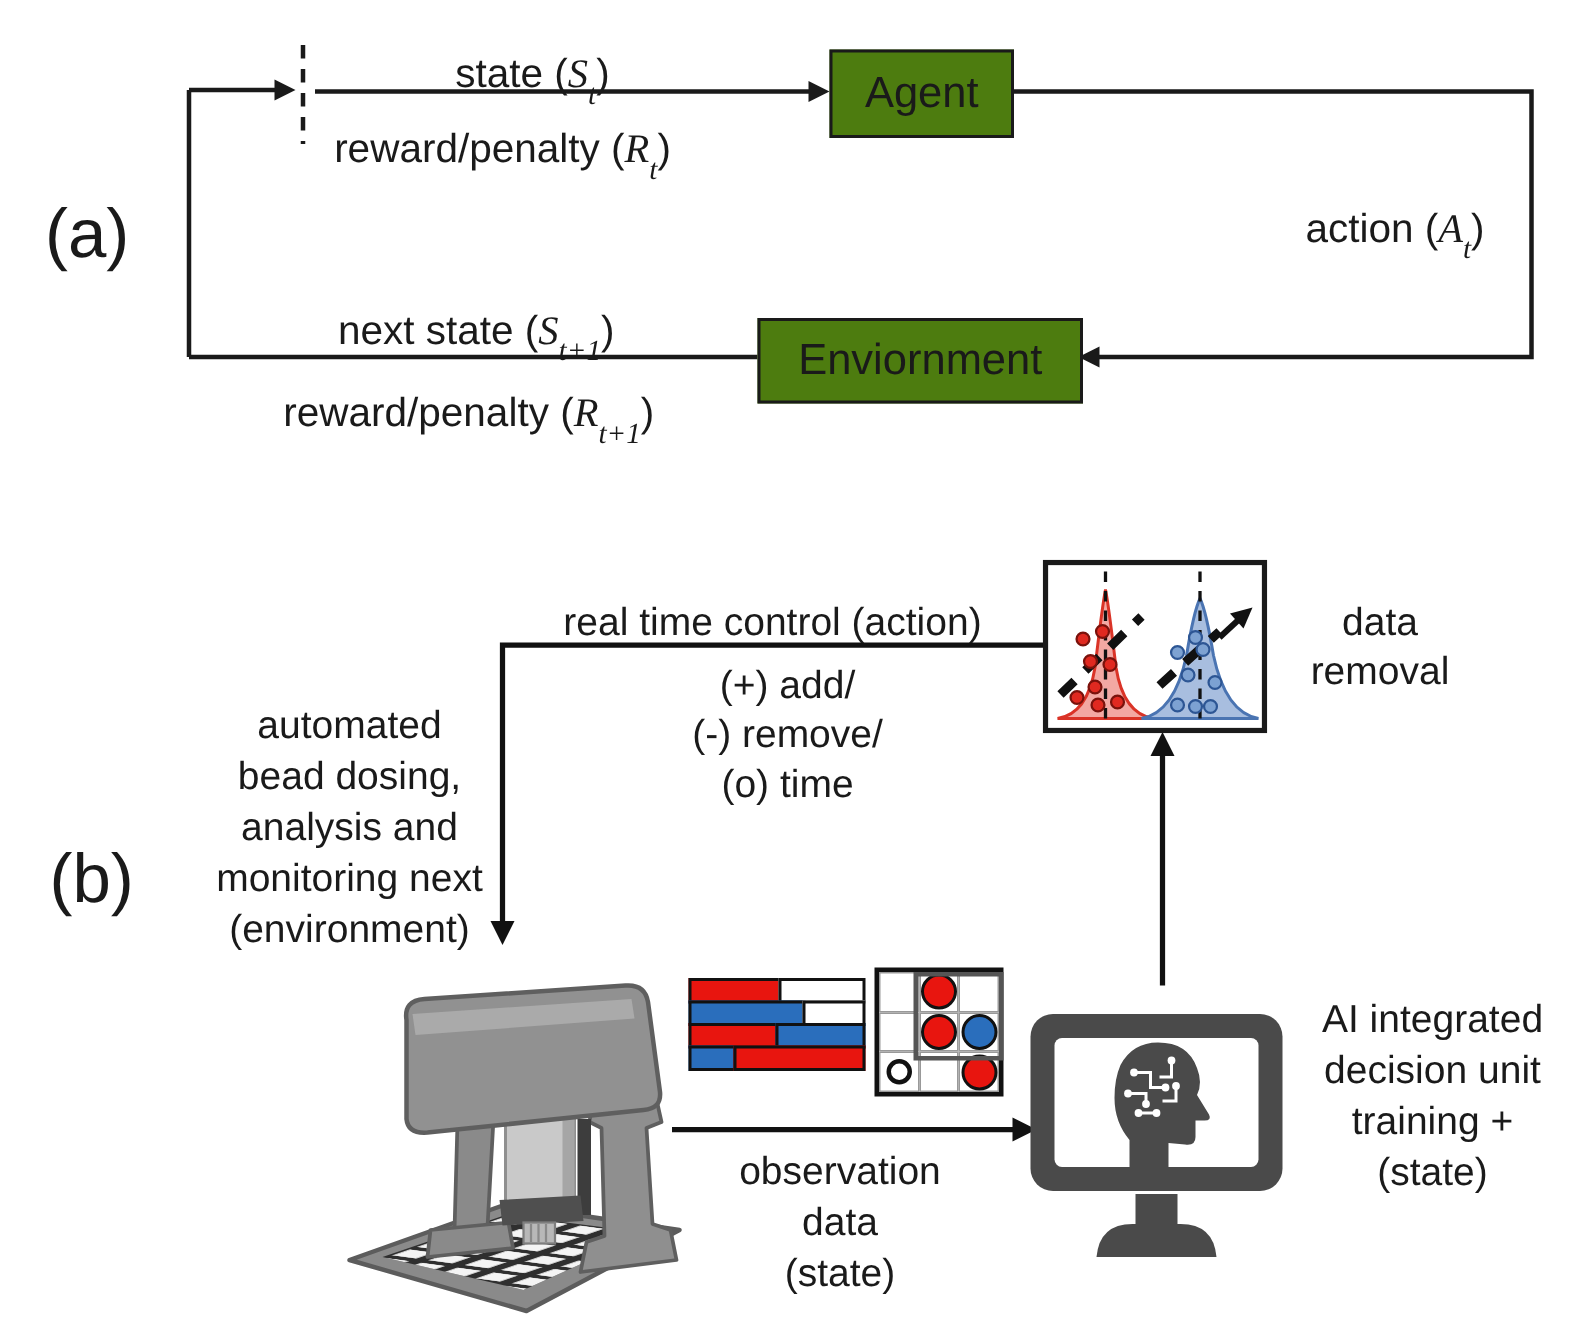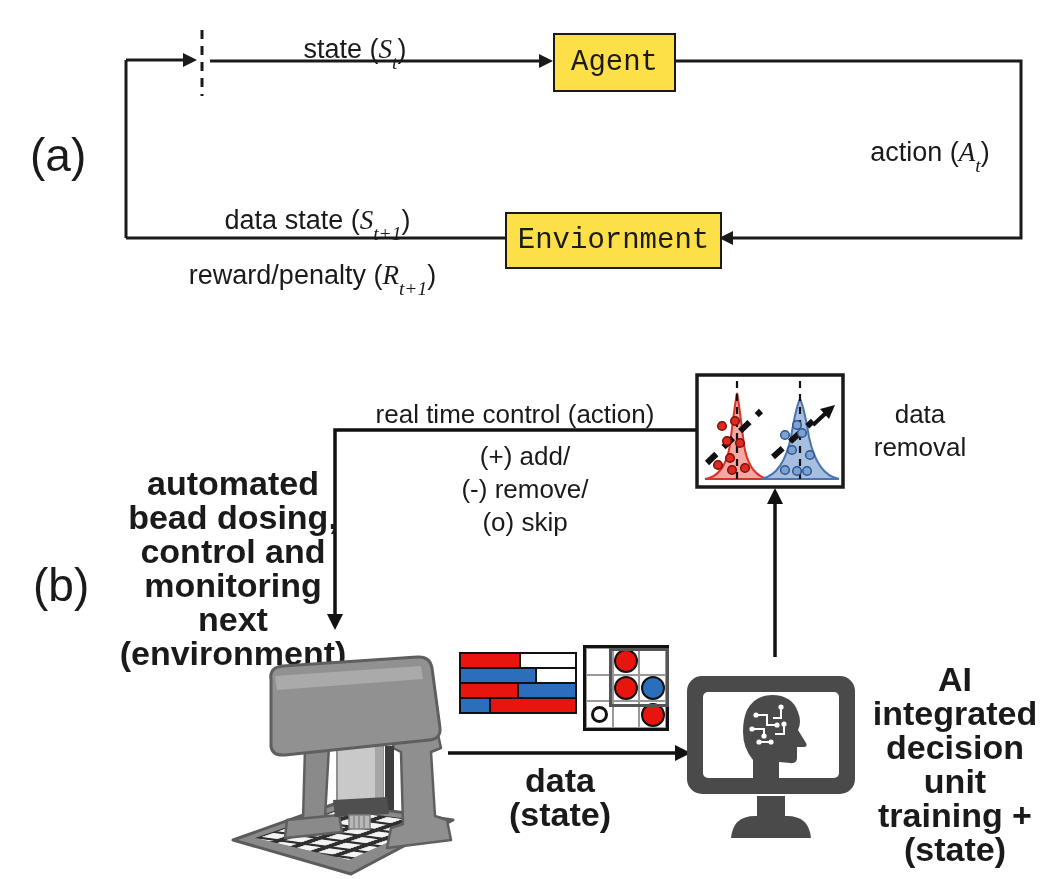--- a/index.html
+++ b/index.html
@@ -7,28 +7,27 @@
     position:relative;width:1054px;height:879px;background:#fff;
     font-family:"Liberation Sans",sans-serif;color:#1a1a1a;overflow:hidden;
   }
   .abs{position:absolute;}
   .lbl{white-space:nowrap;margin-top:12px;}
   .ctr{text-align:center;}
   .math{font-family:"Liberation Serif",serif;font-style:italic;}
   sub.math{font-size:72%;position:relative;top:0.22em;line-height:0;}
   .panel-label{font-size:46px;font-weight:400;}
   .node-box{
-    position:absolute;border:2.5px solid #1a1a1a;background:#fde047;
+    position:absolute;border:2.5px solid #1a1a1a;background:#4d7c0f;
     display:flex;align-items:center;justify-content:center;
     font-size:29px;
-    font-family:Liberation Mono, monospace;
   }
   .edge-label{font-size:27px;}
   .b-text{font-size:26px;line-height:33px;}
-  .b-text-tall{font-size:34px;line-height:34px;font-weight:bold;}
+  .b-text-tall{font-size:26px;line-height:34px;}
   svg{display:block;}
   
   #bead-bars{left:459px;top:652px;width:120px;}
   .bar-row{display:flex;height:17px;margin-top:-2px;}
   .bar-row:first-child{margin-top:0;}
   .bar-seg{box-sizing:border-box;border:2px solid #111;height:100%;margin-left:-2px;}
   .bar-seg:first-child{margin-left:0;}
   
   #well-grid{left:583px;top:645px;width:86px;height:86px;border:3px solid #111;background:#fff;box-sizing:border-box;}
   #well-grid .grid-inner{display:grid;grid-template-columns:repeat(3,1fr);grid-template-rows:repeat(3,1fr);width:100%;height:100%;}
@@ -63,25 +62,28 @@
   <div class="node-box" style="left:553px;top:33px;width:119px;height:55px;">
     <span>Agent</span>
   </div>
   <div class="node-box" style="left:505px;top:212px;width:213px;height:53px;">
     <span>Enviornment</span>
   </div>
 
   <div class="abs edge-label lbl ctr" style="left:230px;top:22px;width:250px;">
     <span>state (</span><span class="math">S</span><sub class="math">t</sub><span>)</span>
   </div>
+  <div class="abs edge-label lbl ctr" style="left:210px;top:72px;width:250px;">
+    <span>reward/penalty (</span><span class="math">R</span><sub class="math">t</sub><span>)</span>
+  </div>
   <div class="abs edge-label lbl ctr" style="left:850px;top:125px;width:160px;">
     <span>action (</span><span class="math">A</span><sub class="math">t</sub><span>)</span>
   </div>
   <div class="abs edge-label lbl ctr" style="left:195px;top:193px;width:245px;">
-    <span>data state (</span><span class="math">S</span><sub class="math">t+1</sub><span>)</span>
+    <span>next state (</span><span class="math">S</span><sub class="math">t+1</sub><span>)</span>
   </div>
   <div class="abs edge-label lbl ctr" style="left:185px;top:248px;width:255px;">
     <span>reward/penalty (</span><span class="math">R</span><sub class="math">t+1</sub><span>)</span>
   </div>
 
   <div class="abs panel-label" style="left:33px;top:558px;">(b)</div>
 
   <svg class="abs" style="left:0;top:360px;" width="1054" height="519">
     <g stroke="#111" stroke-width="3.5" fill="none">
       <path d="M697,70 H335 V258"></path>
@@ -93,32 +95,33 @@
       <polygon points="775,128 767,144 783,144"></polygon>
       <polygon points="691,393 675,385 675,401"></polygon>
     </g>
   </svg>
 
   <div class="abs b-text lbl ctr" style="left:365px;top:386px;width:300px;">real time control (action)</div>
 
   <div class="abs b-text ctr" style="left:425px;top:440px;width:200px;">
     <div>(+) add/</div>
     <div>(-) remove/</div>
-    <div>(o) skip</div>
+    <div>(o) time</div>
   </div>
 
   <div class="abs b-text-tall ctr" style="left:108px;top:466px;width:250px;">
     <div>automated</div>
     <div>bead dosing,</div>
-    <div>control and</div>
+    <div>analysis and</div>
     <div>monitoring next</div>
     <div>(environment)</div>
   </div>
 
   <div class="abs b-text-tall ctr" style="left:460px;top:763px;width:200px;">
+    <div>observation</div>
     <div>data</div>
     <div>(state)</div>
   </div>
 
   <div class="abs b-text ctr" style="left:845px;top:398px;width:150px;">
     <div>data</div>
     <div>removal</div>
   </div>
 
   <div class="abs b-text-tall ctr" style="left:855px;top:662px;width:200px;text-align:center;">

